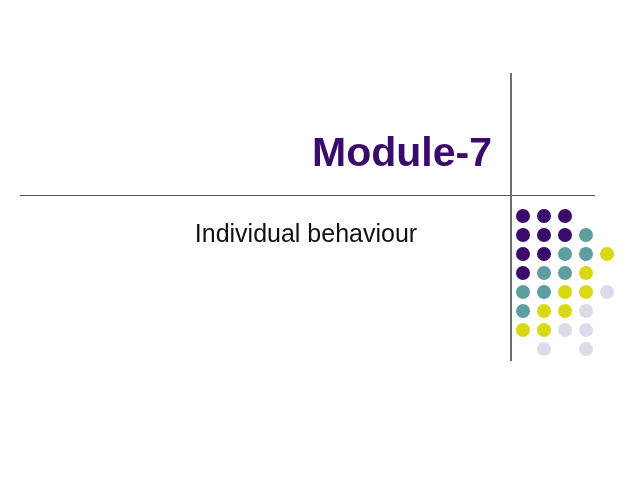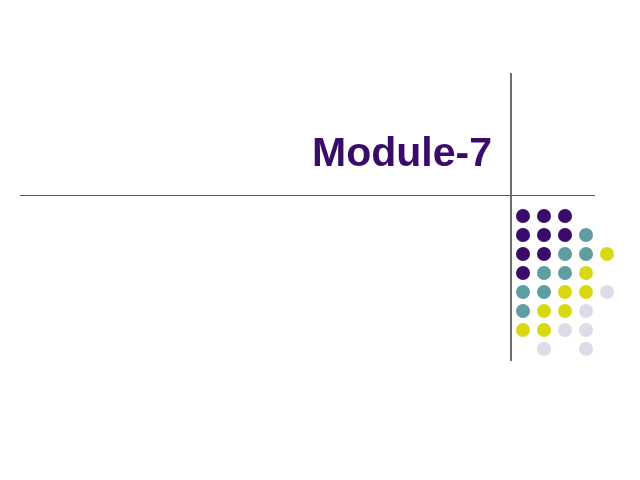--- a/index.html
+++ b/index.html
@@ -85,20 +85,21 @@
 </head>
 <body>
 
 <div id="slide" style="background: rgb(255, 255, 255);">
 
   <div id="hrule" style="background: rgb(85, 85, 85);"></div>
   <div id="vrule" style="background: rgb(110, 110, 110);"></div>
 
   <div id="title" style="color: rgb(58, 11, 107);">Module-7</div>
 
+  <div id="subtitle" style="color: rgb(17, 17, 17);">Individual behaviour</div>
 
   <div id="dotgrid">
       <div class="dot" style="width: 14px; height: 14px; left: 0px; top: 0px; background: rgb(58, 11, 107);"></div>
       <div class="dot" style="width: 14px; height: 14px; left: 21px; top: 0px; background: rgb(58, 11, 107);"></div>
       <div class="dot" style="width: 14px; height: 14px; left: 42px; top: 0px; background: rgb(58, 11, 107);"></div>
       <div class="dot" style="width: 14px; height: 14px; left: 0px; top: 19px; background: rgb(58, 11, 107);"></div>
       <div class="dot" style="width: 14px; height: 14px; left: 21px; top: 19px; background: rgb(58, 11, 107);"></div>
       <div class="dot" style="width: 14px; height: 14px; left: 42px; top: 19px; background: rgb(58, 11, 107);"></div>
       <div class="dot" style="width: 14px; height: 14px; left: 63px; top: 19px; background: rgb(95, 158, 160);"></div>
       <div class="dot" style="width: 14px; height: 14px; left: 0px; top: 38px; background: rgb(58, 11, 107);"></div>

